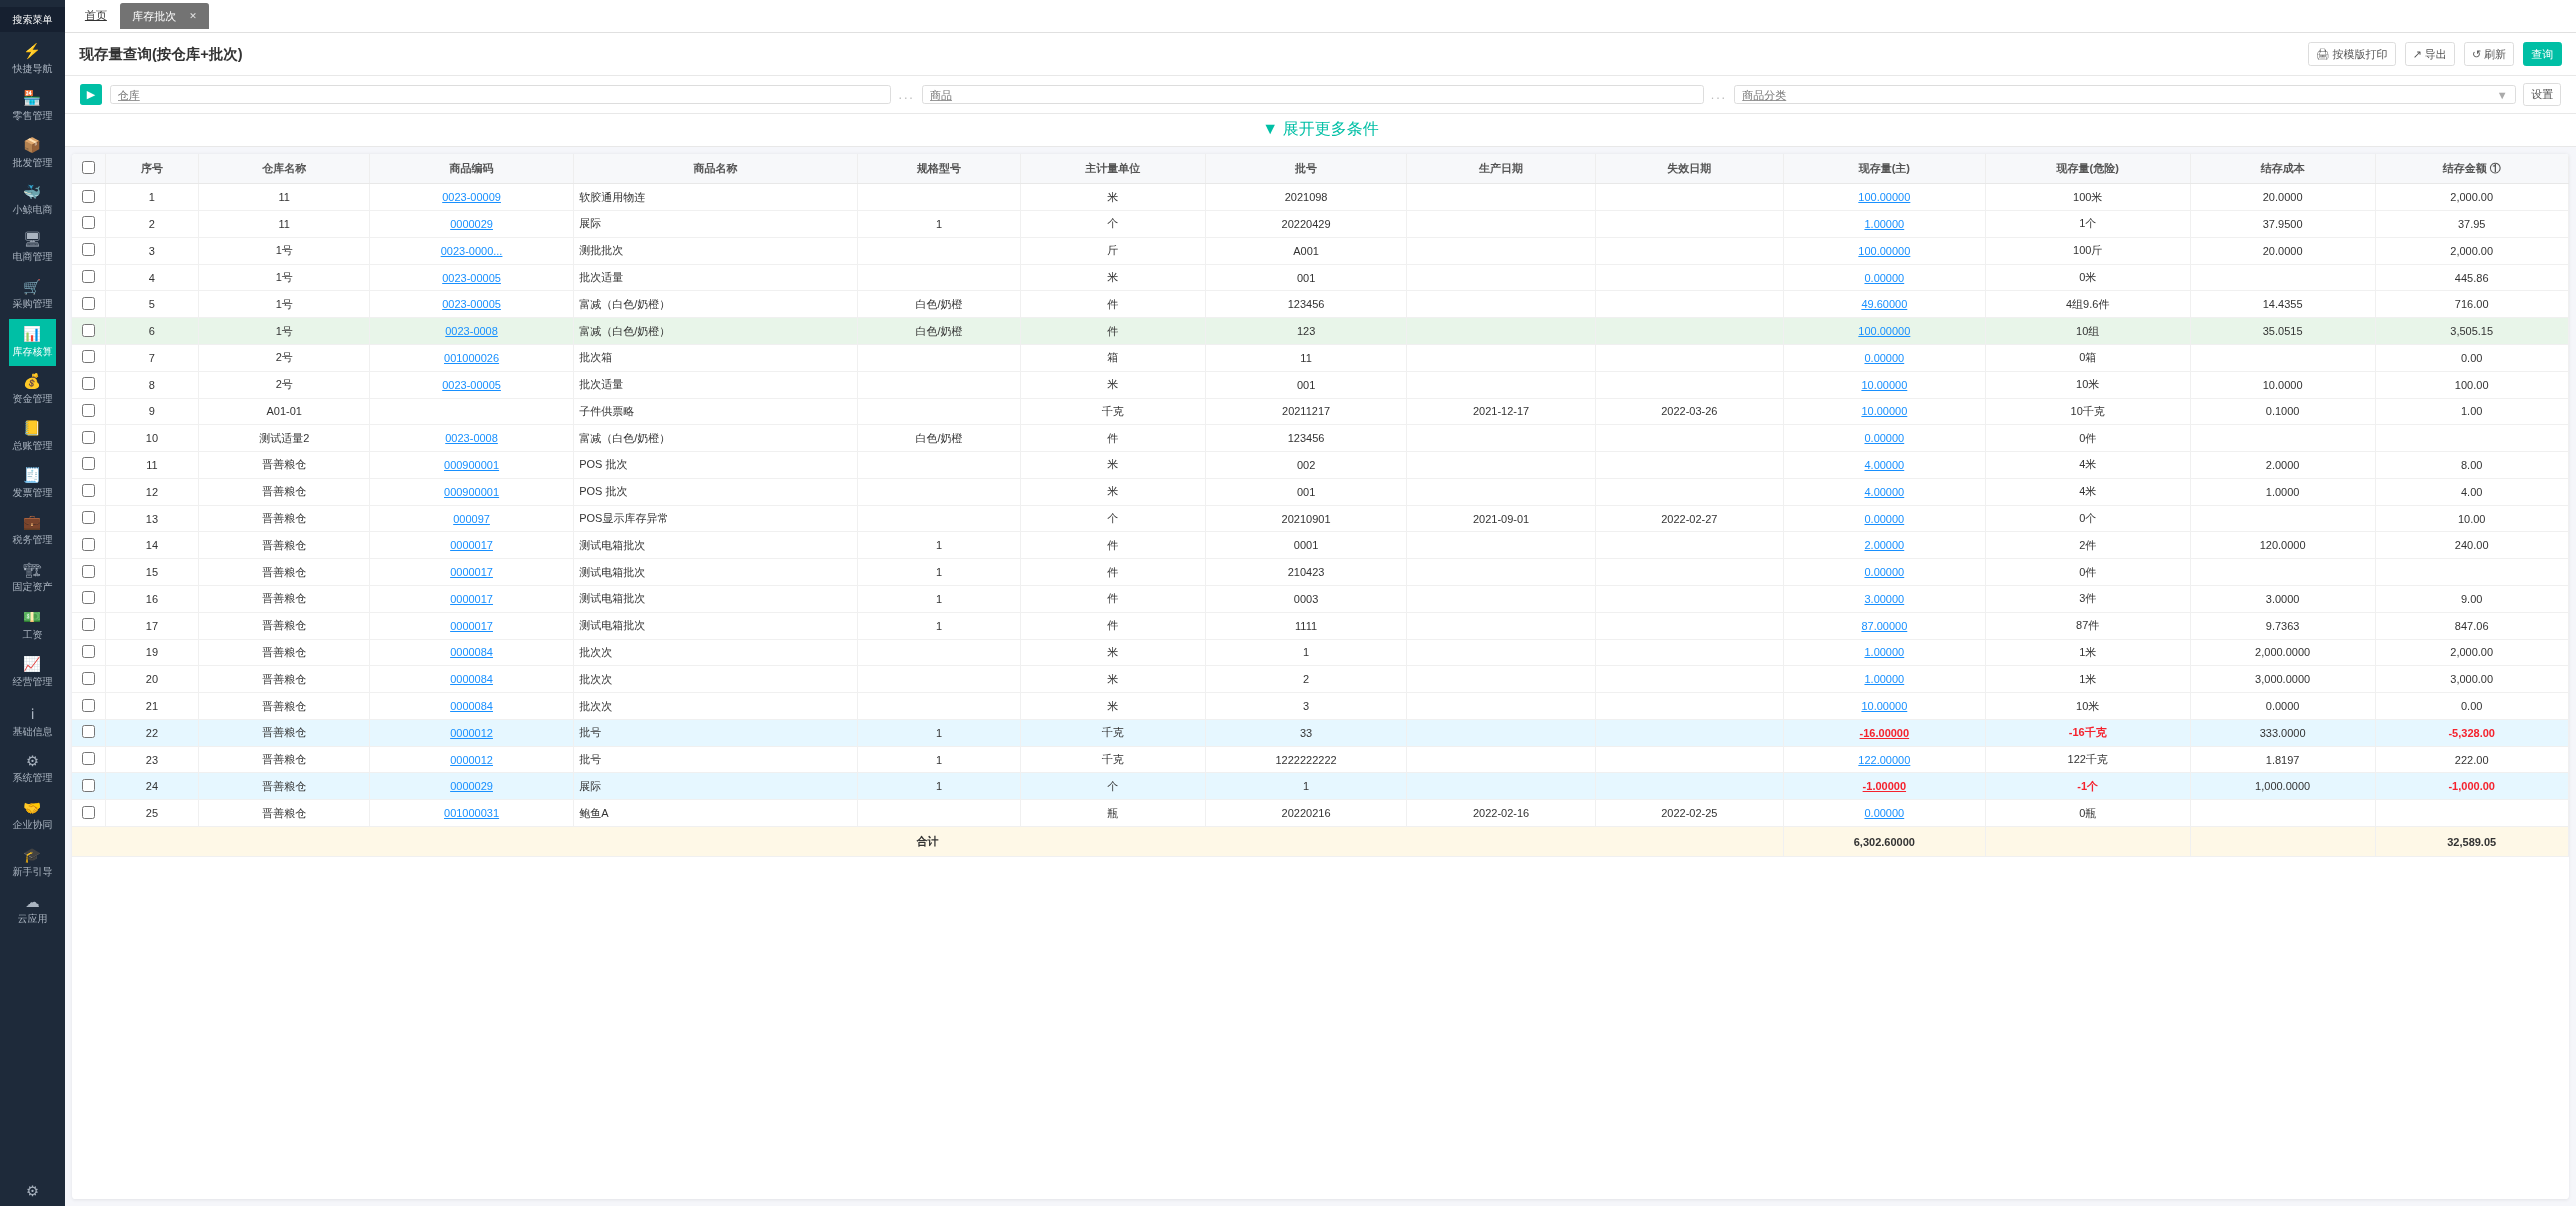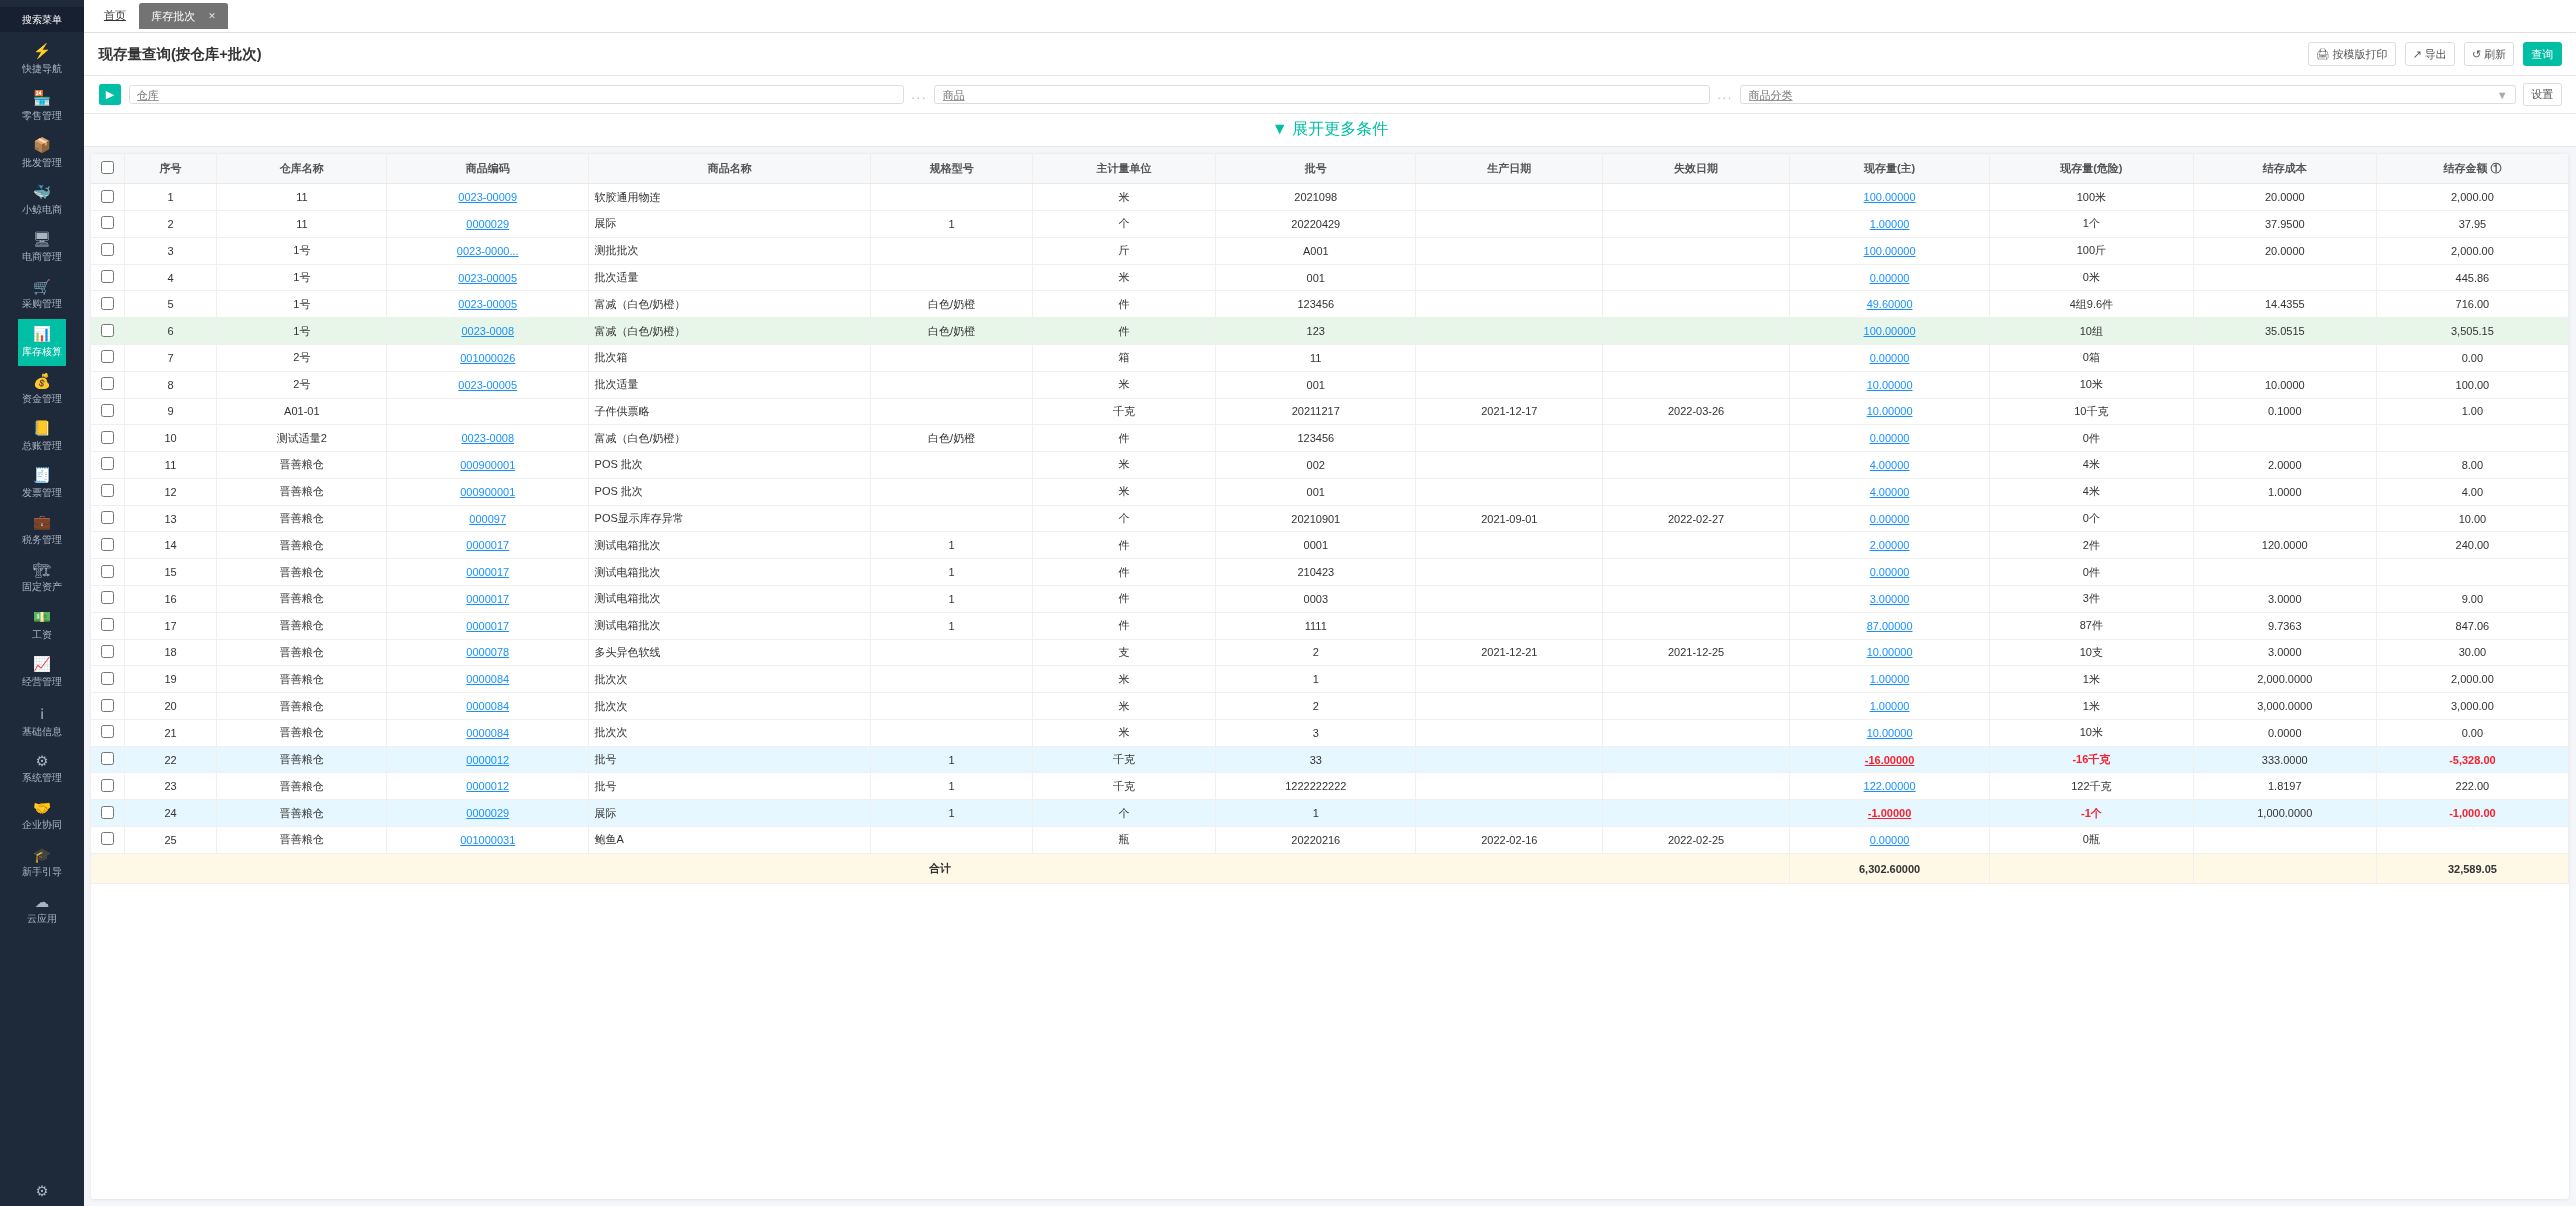--- a/index.html
+++ b/index.html
@@ -1,20 +1,20 @@
 <!DOCTYPE html>
 <html style="font-size:14.5px"><head>
   <meta charset="utf-8">
   <style>
     * { box-sizing: border-box; margin: 0; padding: 0; }
     body { font-family: 'Microsoft YaHei', Arial, sans-serif; font-size: 11px; background: #f0f2f5; display: flex; height: 100vh; overflow: hidden; }
 
     
     .sidebar {
-      width: 84px;
+      width: 65px;
       background: #1e2a3a;
       color: #aab4c0;
       display: flex;
       flex-direction: column;
       align-items: center;
       padding-top: 7.2px;
       flex-shrink: 0;
       height: 100vh;
       overflow-y: auto;
     }
@@ -688,36 +688,20 @@
     <td>1111</td>
     <td></td>
     <td></td>
     <td class="link">87.00000</td>
     <td class="">87件</td>
     <td>9.7363</td>
     <td class="">847.06</td>
   </tr>
             <tr>
     <td><input type="checkbox" style=""></td>
-    <td>18</td>
-    <td>晋善粮仓</td>
-    <td class="link">0000078</td>
-    <td class="left">多头异色软线</td>
-    <td></td>
-    <td>支</td>
-    <td>2</td>
-    <td>2021-12-21</td>
-    <td>2021-12-25</td>
-    <td class="link">10.00000</td>
-    <td class="">10支</td>
-    <td>3.0000</td>
-    <td class="">30.00</td>
-  </tr>
-            <tr>
-    <td><input type="checkbox" style=""></td>
     <td>19</td>
     <td>晋善粮仓</td>
     <td class="link">0000084</td>
     <td class="left">批次次</td>
     <td></td>
     <td>米</td>
     <td>1</td>
     <td></td>
     <td></td>
     <td class="link">1.00000</td>

